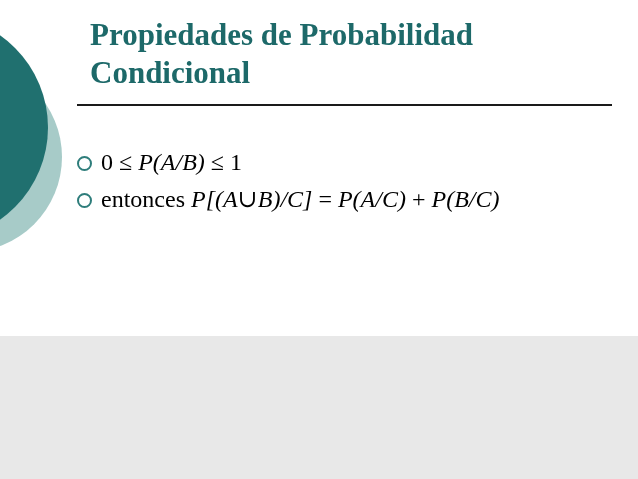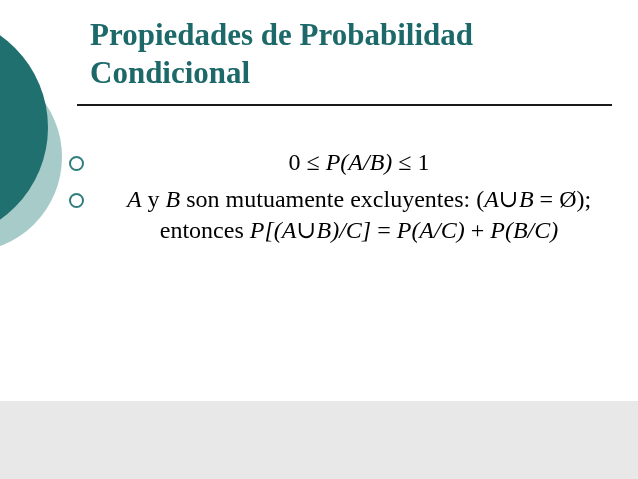--- a/index.html
+++ b/index.html
@@ -1,18 +1,18 @@
 <!DOCTYPE html>
 <html><head>
 <meta charset="utf-8">
 <style>
   html,body{margin:0;padding:0;background:#e8e8e8;}
   .slide{
     position:relative;
-    width:638px;height:401px;
+    width:638px;height:336px;
     background:var(--c-bg,#ffffff);
     overflow:hidden;
     font-family:"Liberation Serif","DejaVu Serif",serif;
     margin:0 auto;
   }
   .deco-circle{position:absolute;border-radius:50%;}
   .deco-light{
     left:-128px;top:62px;width:190px;height:190px;
     background:var(--c-circle-light,#a7cbc8);
     z-index:1;
@@ -28,25 +28,24 @@
     color:var(--c-title,#1d6969);
     z-index:3;
     letter-spacing:0px;
   }
   .rule{
     position:absolute;left:77px;top:104px;width:535px;height:2px;
     background:var(--c-underline,#1a1a1a);
     z-index:3;
   }
   .bullets{
-    position:absolute;left:69px;top:147px;width:556px;
+    position:absolute;left:77px;top:147px;width:556px;
     z-index:3;
     color:var(--c-text,#000000);
     font-size:24px;
-    text-align:center;
   }
   .bullet-item{display:flex;margin-bottom:6px;}
   .bullet-marker{
     flex:none;width:11px;height:11px;margin-top:9px;margin-right:9px;
     border:2px solid var(--c-ring,#2e7d7b);
     border-radius:50%;
     background:transparent;
     box-sizing:content-box;
   }
   .bullet-text{flex:1;}
@@ -71,18 +70,17 @@
   <div class="bullets" id="bullet-list">
       <div class="bullet-item">
         <span class="bullet-marker"></span>
         <div class="bullet-text">
           <div class="bullet-line"><span>0 ≤ </span><i>P(A/B)</i><span> ≤ 1</span></div>
         </div>
       </div>
       <div class="bullet-item">
         <span class="bullet-marker"></span>
         <div class="bullet-text">
-          <div class="bullet-line"><i>A</i><span> y </span><i>B</i><span> son mutuamente excluyentes: (</span><i>A</i><span>∪</span><i>B</i><span> = Ø);</span></div>
           <div class="bullet-line"><span>entonces </span><i>P[(A</i><span>∪</span><i>B)/C]</i><span> = </span><i>P(A/C)</i><span> + </span><i>P(B/C)</i></div>
         </div>
       </div>
     </div>
 </div>
 
 </body></html>

